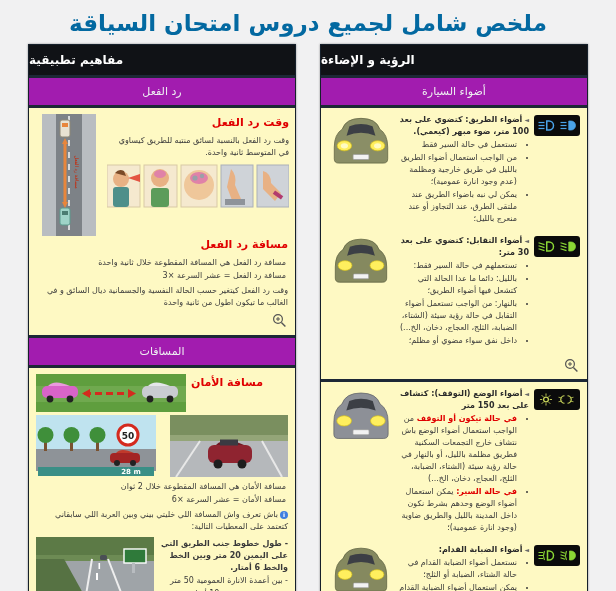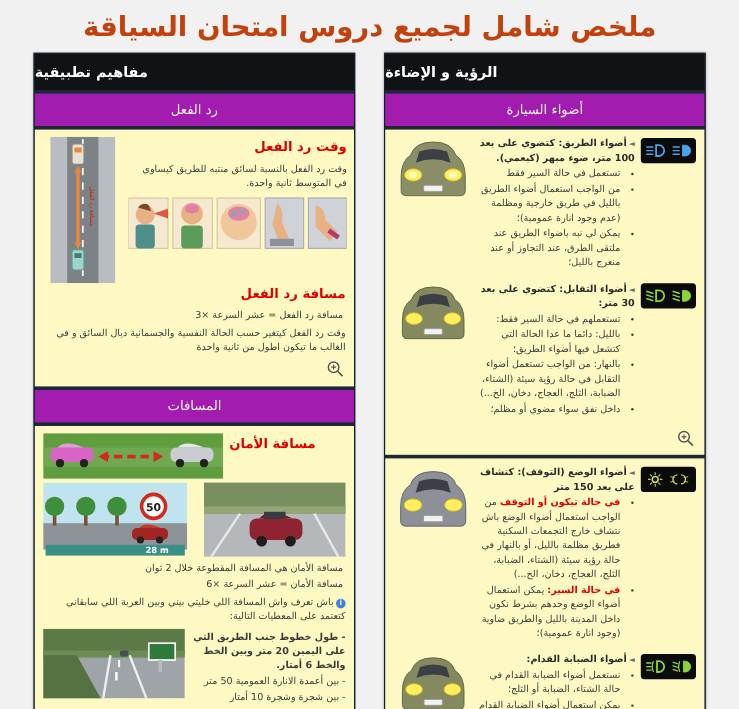--- a/index.html
+++ b/index.html
@@ -1,18 +1,18 @@
 <!DOCTYPE html>
 <html lang="ar"><head>
 <meta charset="utf-8">
 <style>
   html,body{margin:0;padding:0;}
   body{width:616px;height:591px;background:#f1f1f2;font-family:"DejaVu Sans","Liberation Sans",sans-serif;overflow:hidden;}
   .page{position:relative;width:616px;height:591px;overflow:hidden;}
-  .page-title{margin:10px 0 8px;text-align:center;font-size:23px;font-weight:bold;color:#c2410c;direction:rtl;}
+  .page-title{margin:10px 0 8px;text-align:center;font-size:23px;font-weight:bold;color:#0369a1;direction:rtl;}
   .panels{display:flex;justify-content:center;align-items:flex-start;gap:24px;}
   .panel{width:266px;background:#1d2836;border:1px solid #16202b;display:flex;flex-direction:column;gap:3px;box-shadow:0 0 2px rgba(0,0,0,.4);}
   .panel-header{background:#101216;color:#fff;text-align:left;font-size:12px;font-weight:bold;padding:8px 0;direction:rtl;}
   .section-bar{background:#a21caf;color:#eef0f2;text-align:center;font-size:11px;padding:7px 0;direction:rtl;}
   .card{background:#fef9c3;padding:6px 7px;direction:rtl;text-align:right;color:#3a3a3a;font-size:8px;line-height:1.5;}
   .red-title{color:#e00000;font-weight:bold;font-size:11px;margin:1px 0 3px;}
   .para{margin:0 0 4px;}
   .flexrow{display:flex;direction:ltr;gap:5px;}
   .rtl-col{direction:rtl;flex:1;}
   .bullets{margin:1px 12px 3px 0;padding:0;list-style:disc;}
@@ -102,20 +102,21 @@
                   <rect x="150" y="2" width="32" height="42" fill="#cfd3d8" stroke="#aab0b8"></rect>
                  <path d="M156 8 q8 2 8 12 l10 10 -6 8 -12 -12 z" fill="#e8b184"></path>
                  <rect x="166" y="30" width="10" height="4" fill="#b23a6e" transform="rotate(35 171 32)"></rect>
                 </g>
             </svg>
           </div>
         </div>
 
         <div class="red-title">مسافة رد الفعل</div>
         <ul class="plain-list">
+          <li>مسافة رد الفعل هي المسافة المقطوعة خلال ثانية واحدة</li>
           <li>مسافة رد الفعل = عشر السرعة ×3</li>
         </ul>
         <p class="para">وقت رد الفعل كيتغير حسب الحالة النفسية والجسمانية ديال السائق و في الغالب ما تيكون اطول من ثانية واحدة</p>
 
         <button class="zoom-btn" aria-label="zoom">
           <svg width="15" height="15" viewBox="0 0 15 15">
               <circle cx="6" cy="6" r="4.4" fill="none" stroke="#555" stroke-width="1.2"></circle>
               <line x1="9.4" y1="9.4" x2="13.4" y2="13.4" stroke="#555" stroke-width="1.4"></line>
               <line x1="4" y1="6" x2="8" y2="6" stroke="#555" stroke-width="1"></line>
               <line x1="6" y1="4" x2="6" y2="8" stroke="#555" stroke-width="1"></line>

